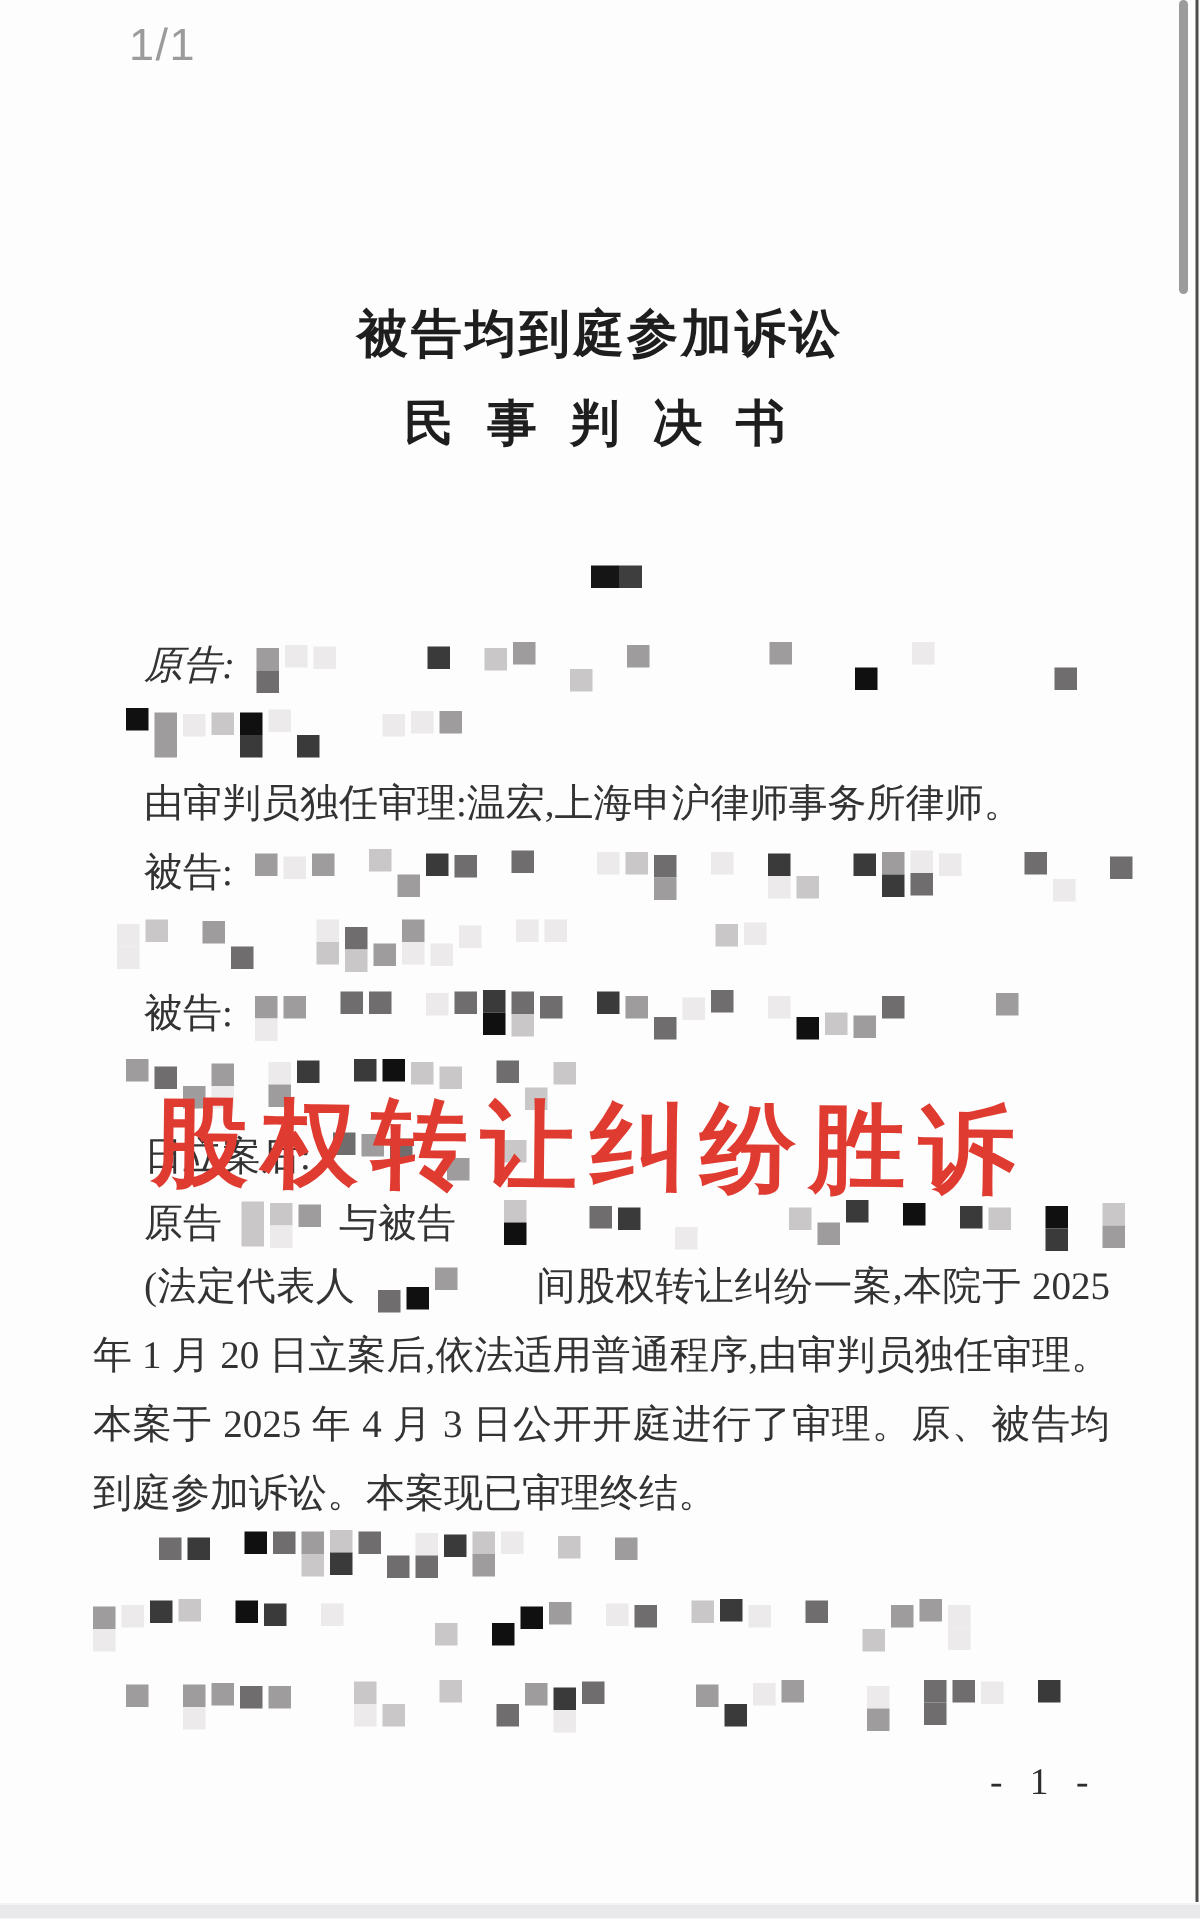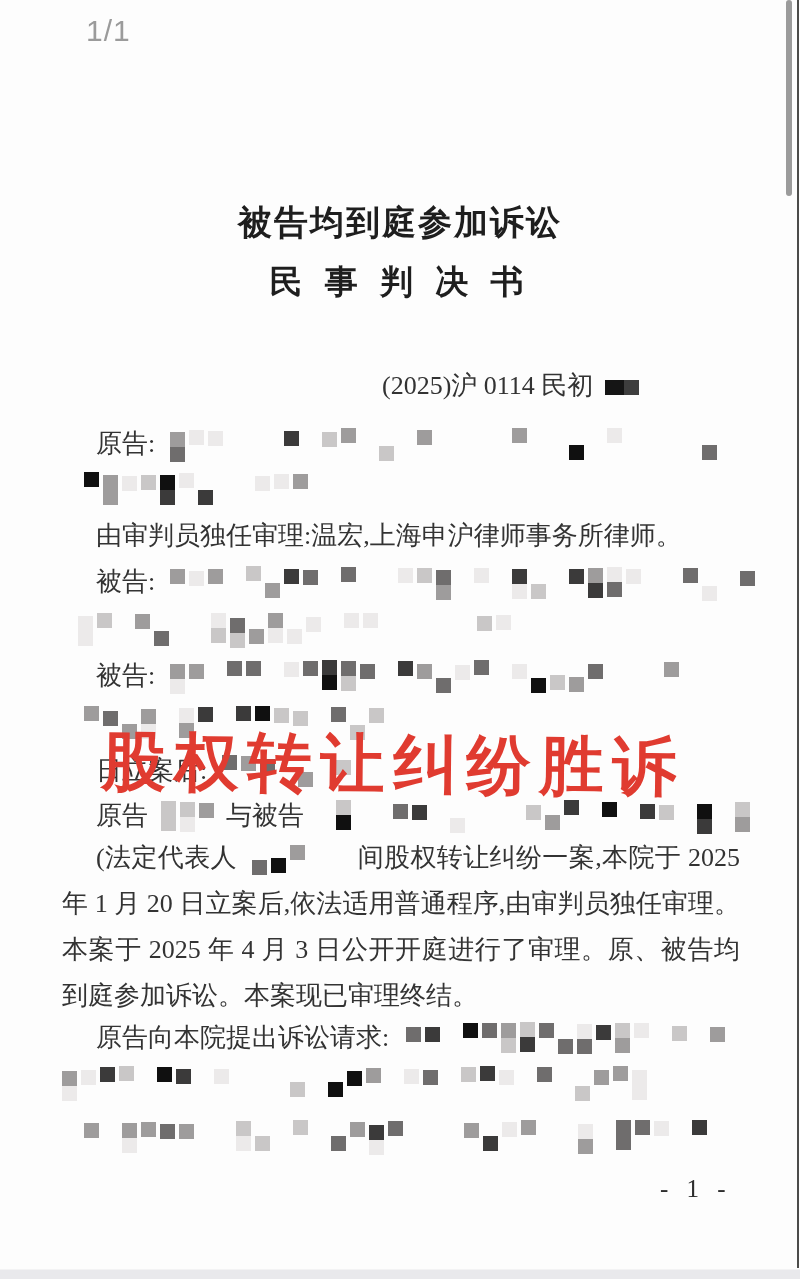--- a/index.html
+++ b/index.html
@@ -35,24 +35,24 @@
 
 <div class="scroll-thumb"></div>
 <div class="page-edge"></div>
 <div class="bottom-band"></div>
 
 <div class="abs court-title" style="top:200px;left:0;">被告均到庭参加诉讼</div>
 
 <div class="abs doc-type" style="top:260px;left:0;">民 事 判 决 书</div>
 
 <div class="abs bodytext" style="top:368px;left:382px;">
-  <span>(2025)沪 0114 民初</span><span class="case-redact"></span>
+  <span class="case-redact"></span>
 </div>
 
-<div class="abs bodytext" style="top:426px;left:96px;">
+<div class="abs bodytext" style="top:426px;left:96px;font-style:italic;">
   <span>原告:</span>
   <span class="mosaic" style="margin-left:8px;">
       <span class="mcol" style="margin-top: 4px;">
         <span class="mcell" style="background: rgb(158, 156, 156);"></span>
         <span class="mcell" style="background: rgb(111, 109, 109);"></span>
       </span>
       <span class="mcol" style="margin-top: 2px;">
         <span class="mcell" style="background: rgb(236, 234, 234);"></span>
         <span class="mcell"></span>
       </span>
@@ -836,21 +836,20 @@
       </span>
       <span class="mcol" style="margin-top: 5px;">
         <span class="mcell"></span>
         <span class="mcell"></span>
       </span>
     </span>
   <span>间股权转让纠纷一案,本院于 2025 年 1 月 20 日立案后,依法适用普通程序,由审判员独任审理。本案于 2025 年 4 月 3 日公开开庭进行了审理。原、被告均到庭参加诉讼。本案现已审理终结。</span>
 </div>
 
 <div class="abs bodytext" style="top:1020px;left:96px;">
-  <span>原告向本院提出诉讼请求:</span>
   <span class="mosaic" style="margin-left:10px;">
       <span class="mcol" style="margin-top: 5px;">
         <span class="mcell" style="background: rgb(111, 109, 109);"></span>
         <span class="mcell"></span>
       </span>
       <span class="mcol" style="margin-top: 5px;">
         <span class="mcell" style="background: rgb(59, 58, 58);"></span>
         <span class="mcell"></span>
       </span>
       <span class="mcol" style="margin-top: 0px;">

